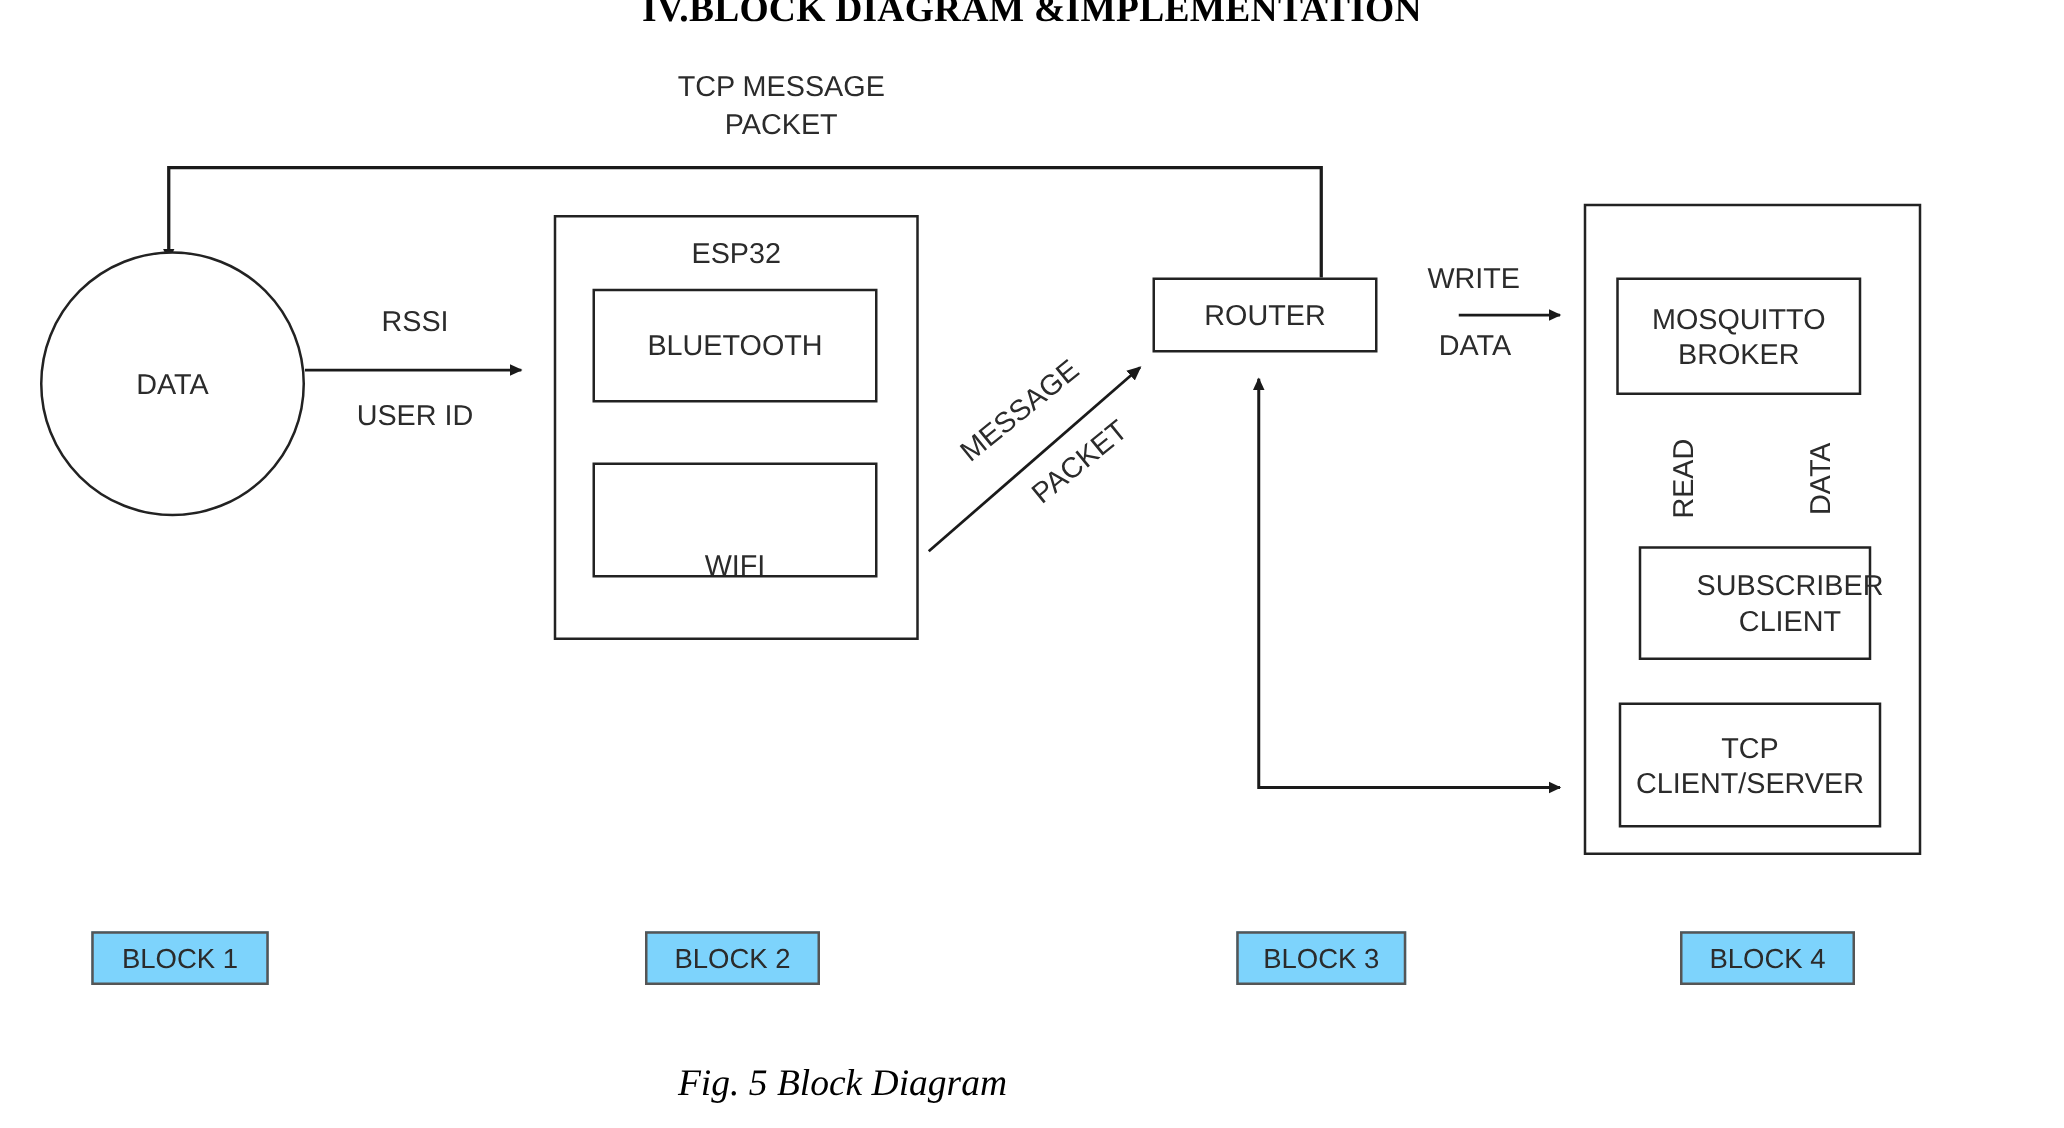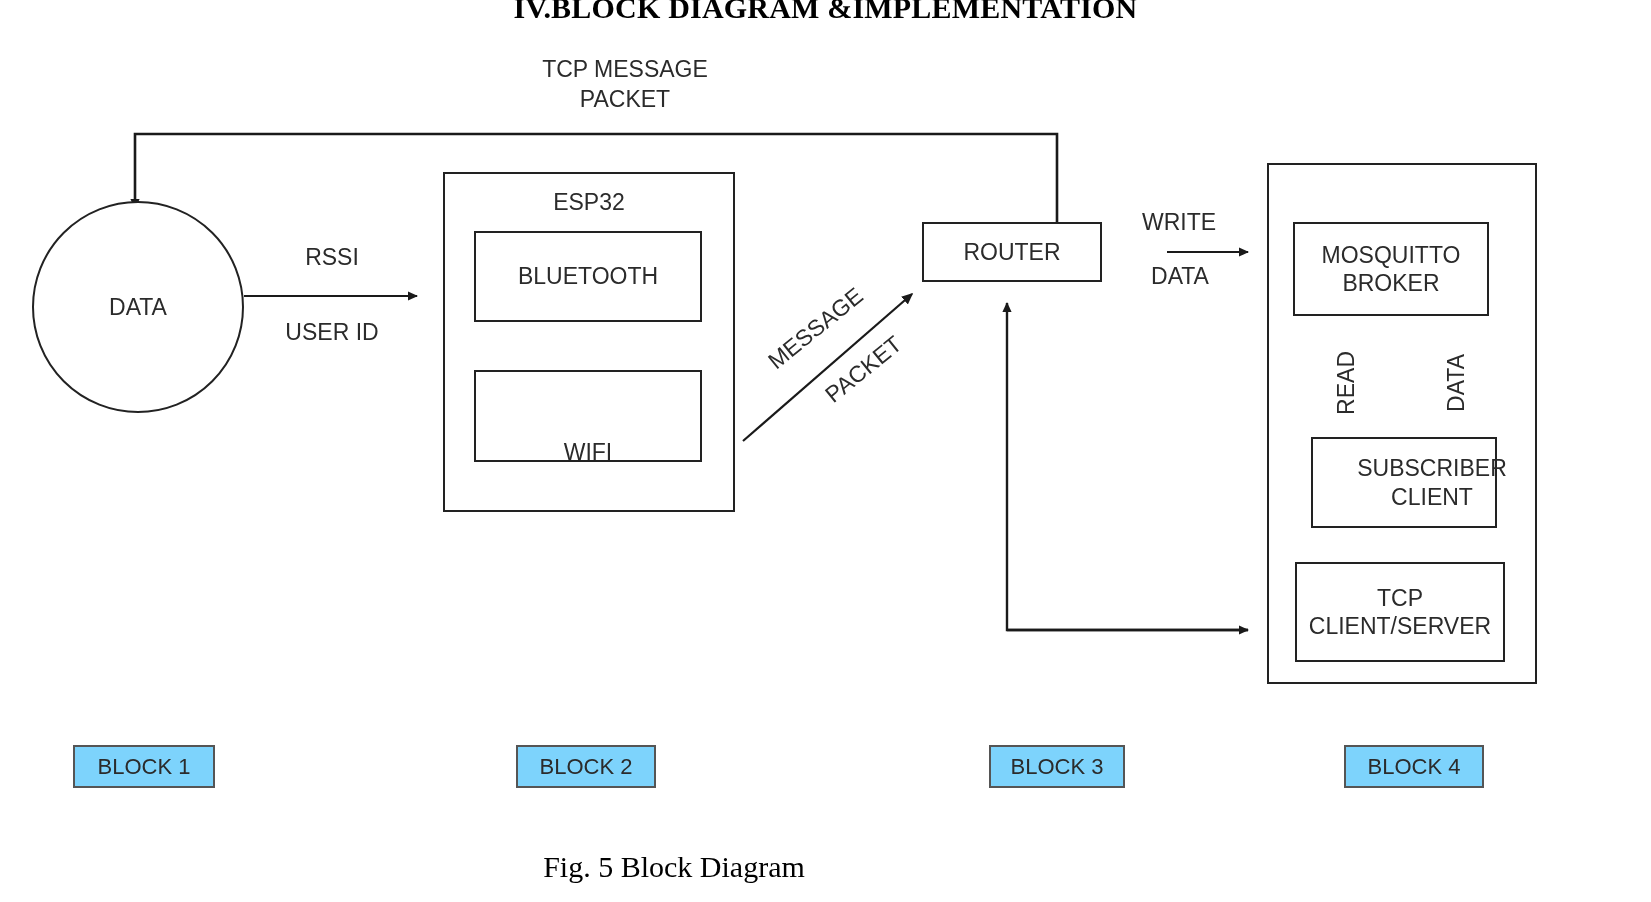--- a/index.html
+++ b/index.html
@@ -13,21 +13,21 @@
 
   .title{
     position:absolute;left:0;top:-9px;width:1651px;text-align:center;
     font-family:"Liberation Serif", serif;
     font-weight:bold;font-size:30px;letter-spacing:.2px;color:#000;
     white-space:nowrap;
   }
   .caption{
     position:absolute;left:0;top:850px;width:1348px;text-align:center;
     font-family:"Liberation Serif", serif;
-    font-size:30px;color:#000;
+    font-size:30px;color:#000;font-style:italic;
   }
 
   .node{position:absolute;box-sizing:border-box;background:#fff;border:2.5px solid #222;}
   .lbl{
     position:absolute;box-sizing:border-box;
     display:flex;align-items:center;justify-content:center;
     text-align:center;line-height:1.22;
     font-size:23px;color:#2b2b2b;white-space:pre-line;
   }
   .free{

